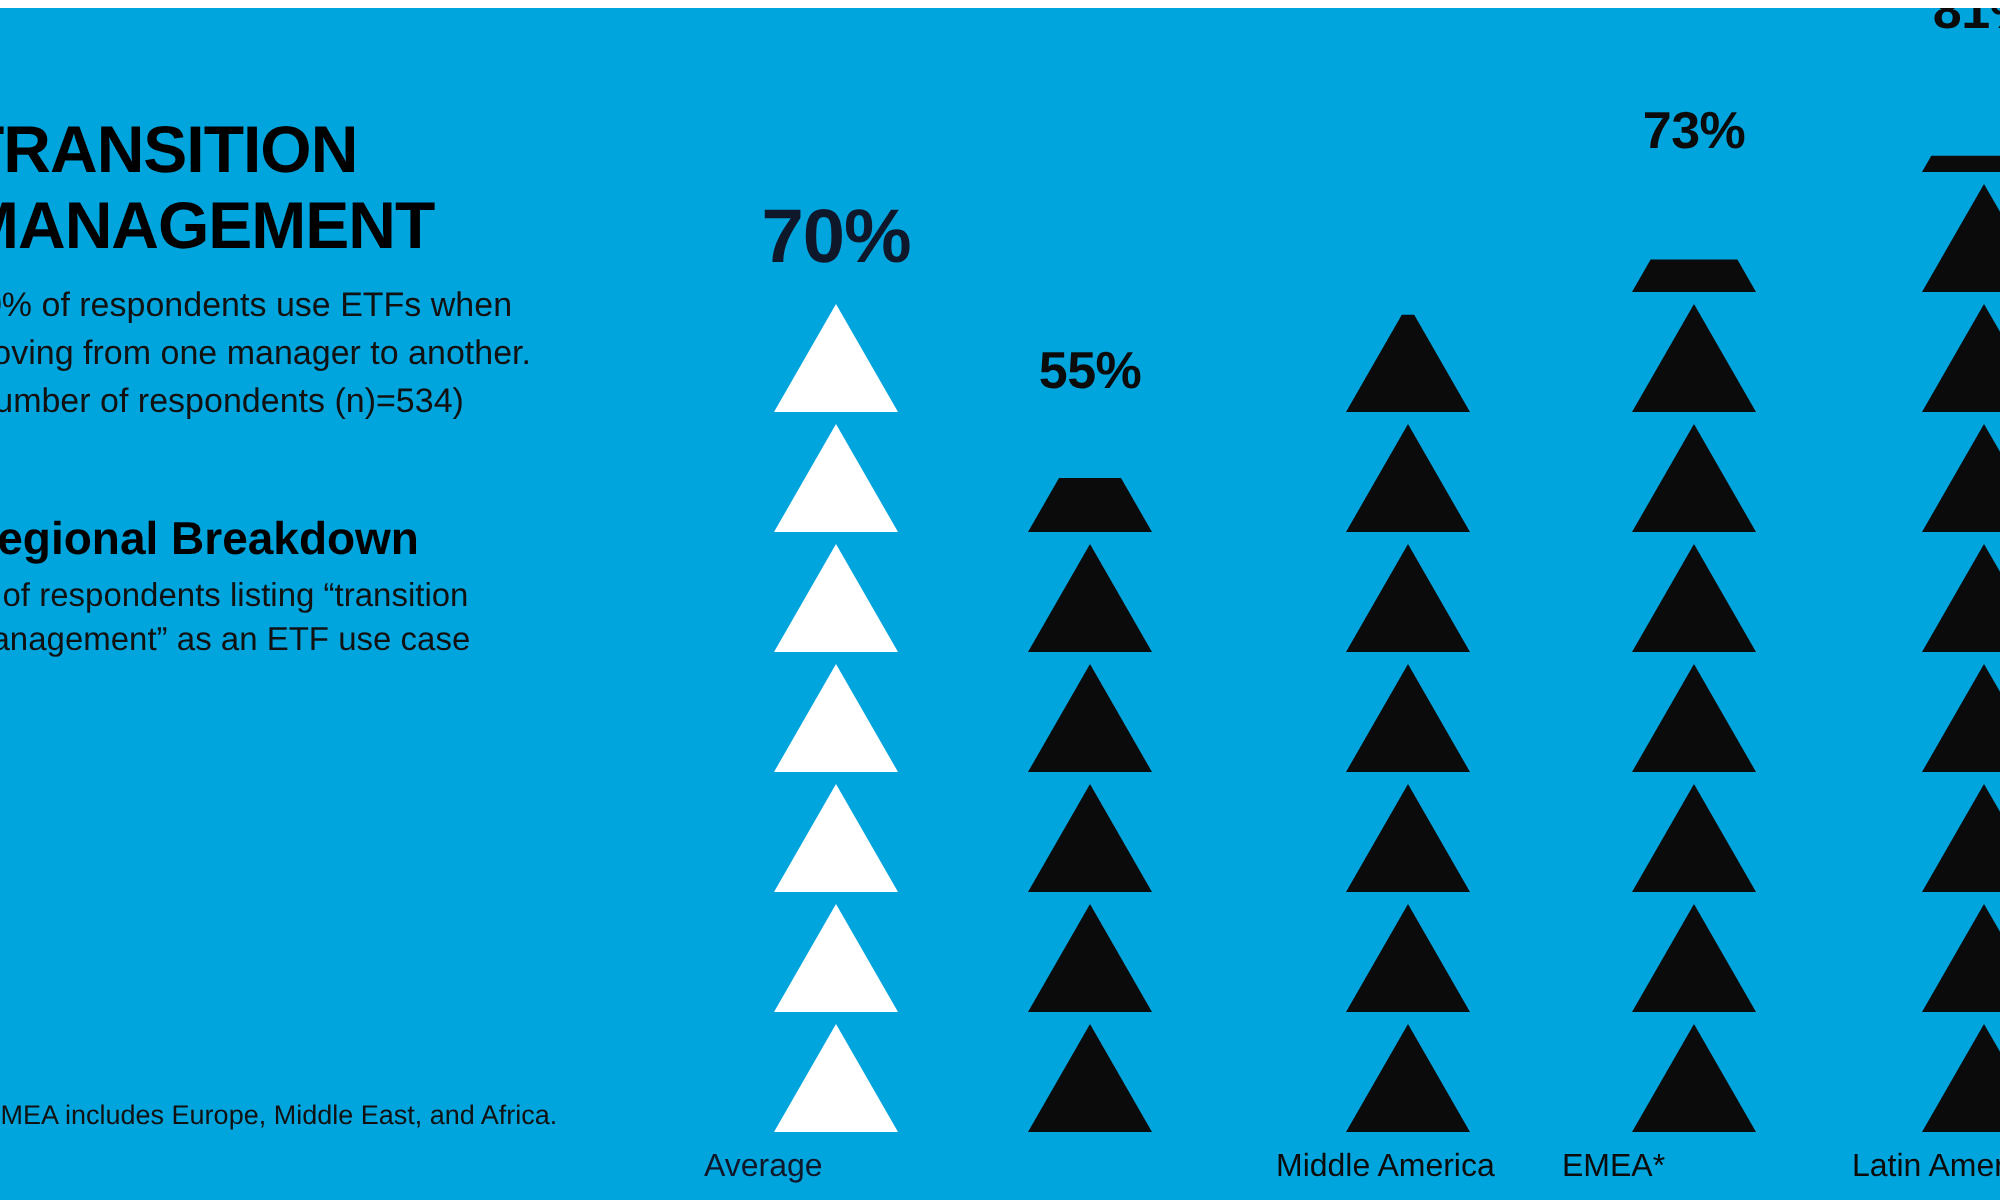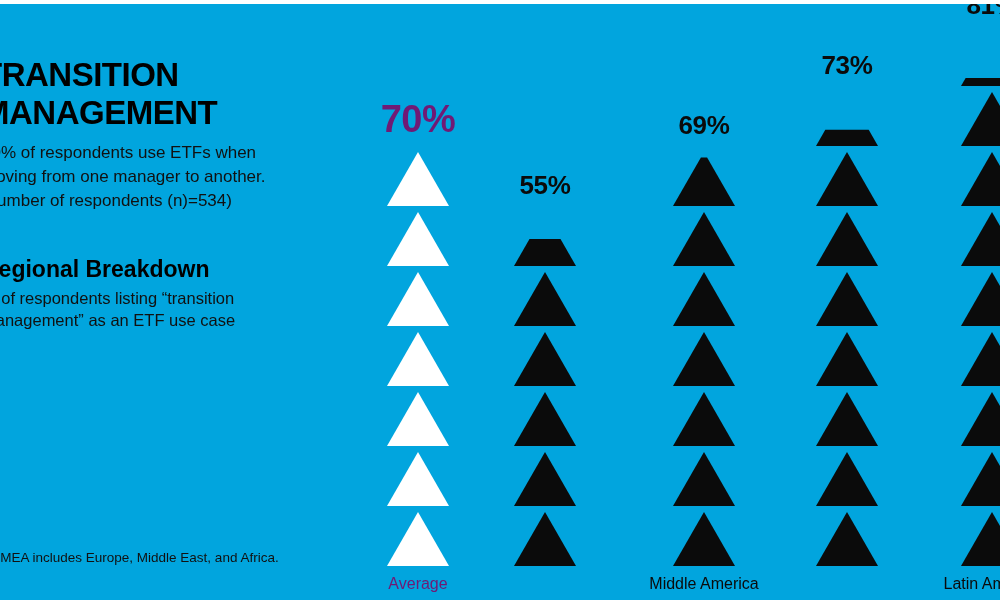--- a/index.html
+++ b/index.html
@@ -139,27 +139,27 @@
     bottom: 0;
     width: 62px;
     height: 54px;
   }
 
   .col-label {
     position: absolute;
     left: 0;
     bottom: -28px;
     width: 132px;
-    text-align: center;
+    text-align: left;
     font-size: 16px;
     line-height: 20px;
     white-space: nowrap;
   }
 
-  .white-ink { color: #701a75; }
+  .white-ink { color: #0f172a; }
   .black-ink { color: #0b0b0b; }
 </style>
 </head>
 <body>
 
 <div id="infographic">
   <div class="canvas">
 
     <div class="text-block">
       <div class="headline">
@@ -255,21 +255,20 @@
             </div>
             <div class="tri-slot">
               <svg class="tri" viewBox="0 0 62 54" width="62" height="54">
                 <path d="M15.5 27 L46.5 27 L62 54 L0 54 Z" fill="#0b0b0b"></path>
               </svg>
             </div>
           </div>
       </div>
 
       <div class="column col-northam">
-        <div class="pct pct-small black-ink">69%</div>
         <div class="stack">
             <div class="tri-slot">
               <svg class="tri" viewBox="0 0 62 54" width="62" height="54">
                 <path d="M31 0 L62 54 L0 54 Z" fill="#0b0b0b"></path>
               </svg>
             </div>
             <div class="tri-slot">
               <svg class="tri" viewBox="0 0 62 54" width="62" height="54">
                 <path d="M31 0 L62 54 L0 54 Z" fill="#0b0b0b"></path>
               </svg>
@@ -340,20 +339,21 @@
               <svg class="tri" viewBox="0 0 62 54" width="62" height="54">
                 <path d="M31 0 L62 54 L0 54 Z" fill="#0b0b0b"></path>
               </svg>
             </div>
             <div class="tri-slot">
               <svg class="tri" viewBox="0 0 62 54" width="62" height="54">
                 <path d="M9.3 37.8 L52.7 37.8 L62 54 L0 54 Z" fill="#0b0b0b"></path>
               </svg>
             </div>
           </div>
+        <div class="col-label black-ink">EMEA*</div>
       </div>
 
       <div class="column col-latinam">
         <div class="pct pct-small black-ink">81%</div>
         <div class="stack">
             <div class="tri-slot">
               <svg class="tri" viewBox="0 0 62 54" width="62" height="54">
                 <path d="M31 0 L62 54 L0 54 Z" fill="#0b0b0b"></path>
               </svg>
             </div>

